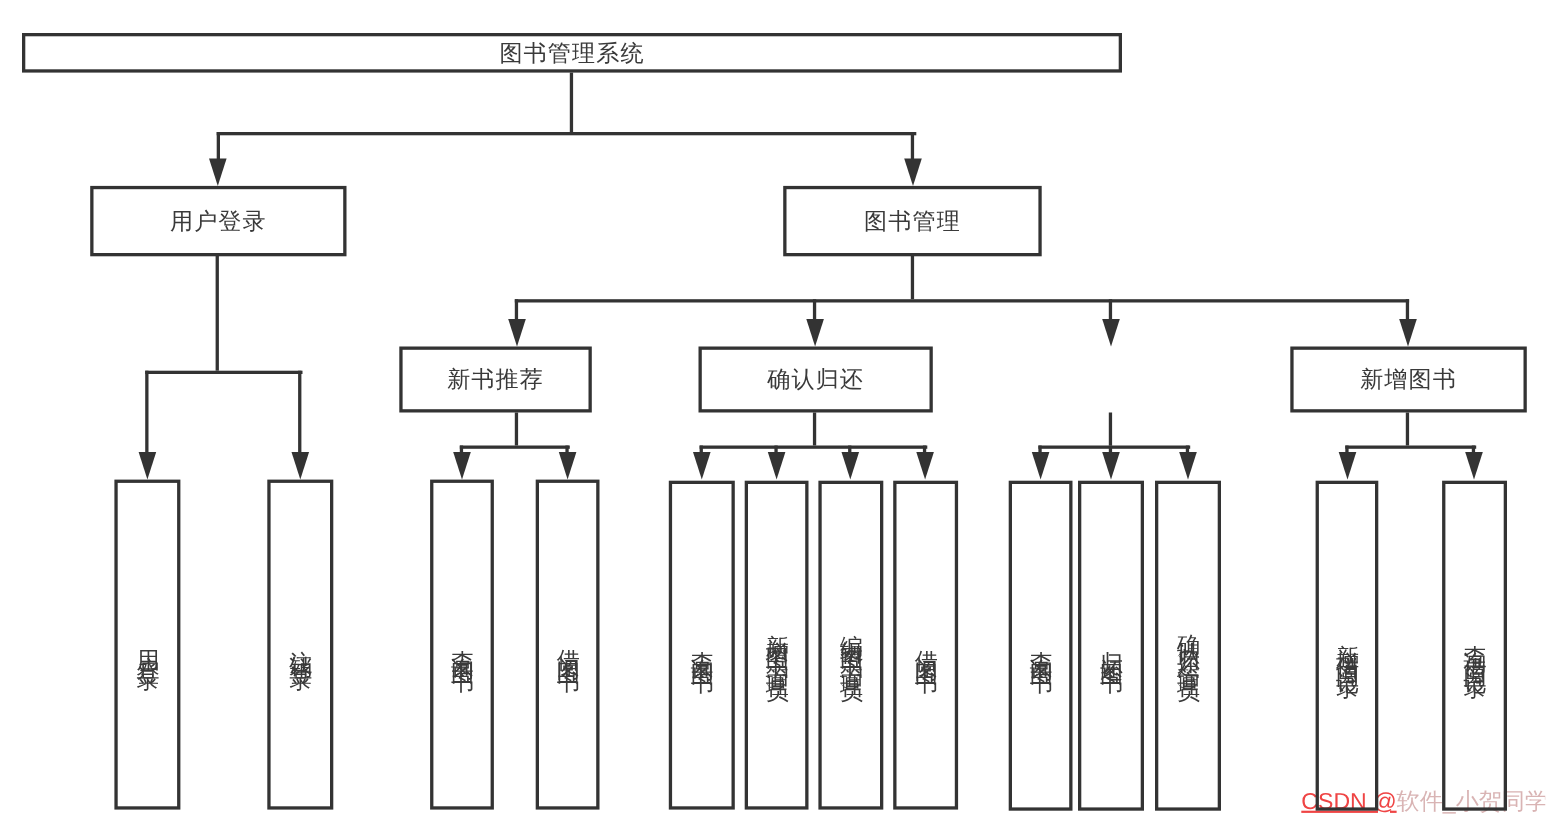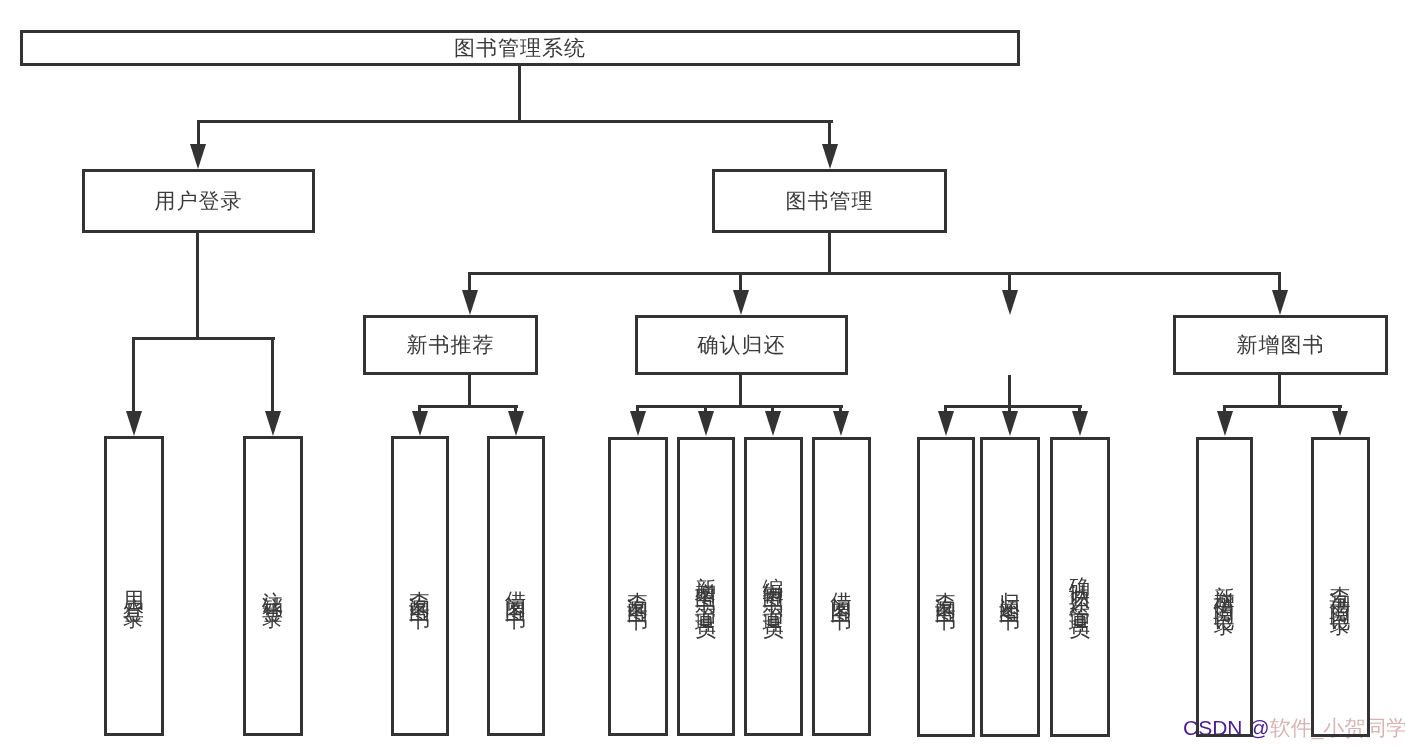--- a/index.html
+++ b/index.html
@@ -20,21 +20,21 @@
   .hl{position:absolute;height:3px;background:#333333;}
   .ah{
     position:absolute;width:0;height:0;
     border-left:8px solid transparent;border-right:8px solid transparent;
     border-top:25px solid #333333;
   }
   .wm{
     position:absolute;left:1183px;top:714px;font-size:21px;letter-spacing:0;
     white-space:nowrap;
   }
-  .wm .g{color:#4c1d95;}
+  .wm .g{color:#ef4444;text-decoration:underline;}
   .wm .p{color:#d9b4b4;}
 </style>
 </head>
 <body>
 
 <div class="stage">
 
   <div class="wm"><span class="g">CSDN @</span><span class="p">软件_小贺同学</span></div>
 
   <div class="vl" style="left:518px;top:66px;height:54px"></div>

